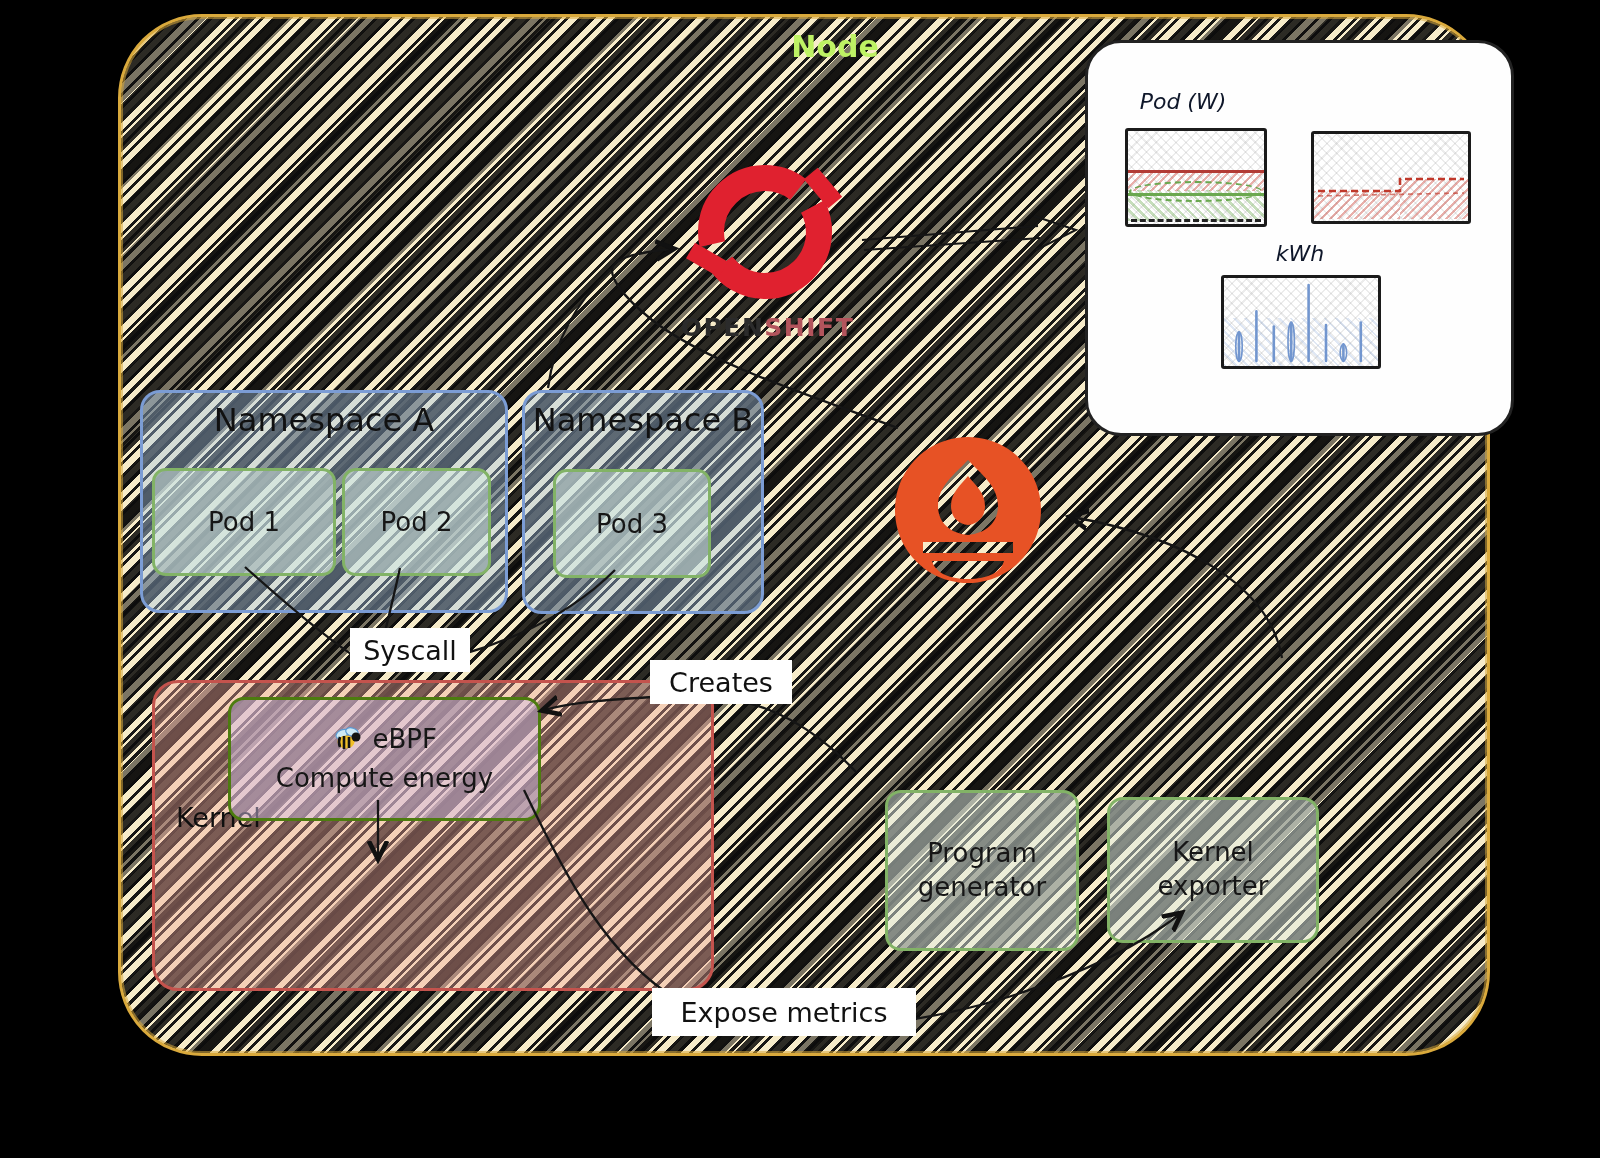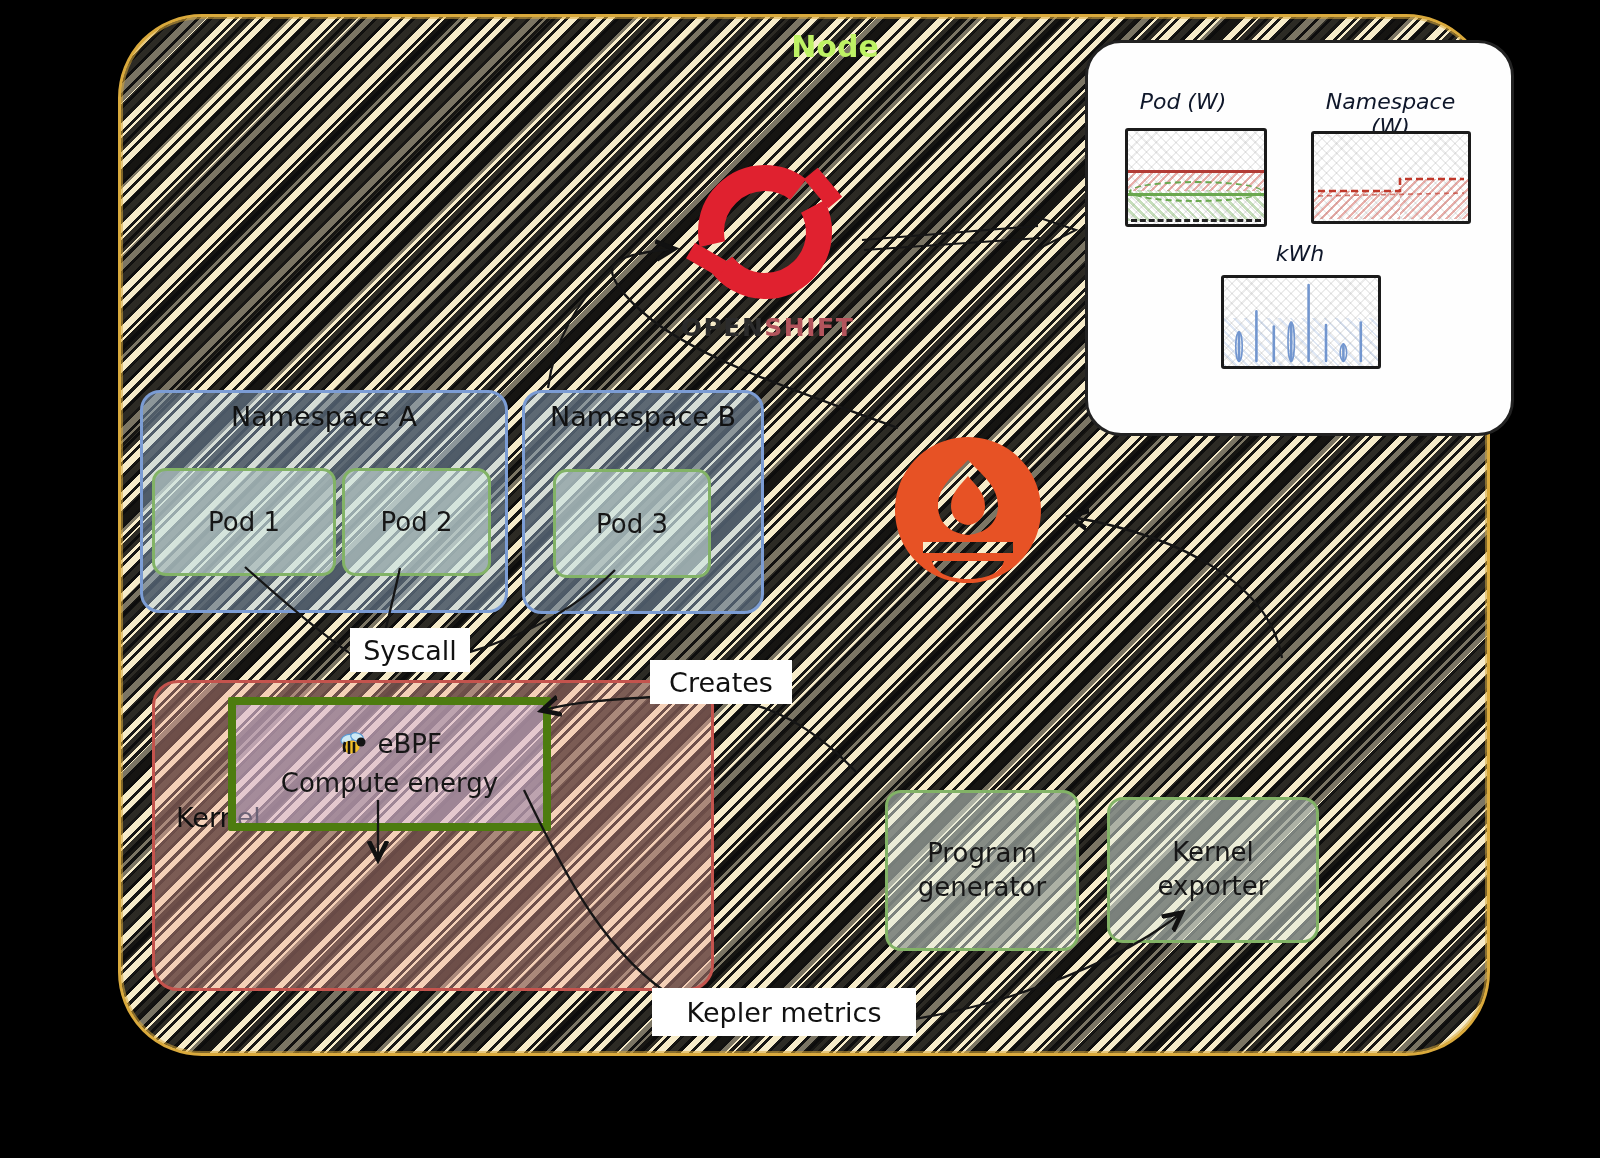--- a/index.html
+++ b/index.html
@@ -14,23 +14,23 @@
           repeating-linear-gradient(135deg, rgba(12,12,12,.95) 0 3px, transparent 3px 9px),
           repeating-linear-gradient(135deg, transparent 0 14px, rgba(0,0,0,.82) 14px 24px),
           repeating-linear-gradient(135deg, transparent 0 47px, rgba(0,0,0,.5) 47px 61px);}
   .abs{position:absolute;}
   .ctr{display:flex;align-items:center;justify-content:center;text-align:center;}
   .node-title{font-size:30px;font-weight:600;color:#bef264;}
   
   .nsbox{border:3px solid #7b9cd4;border-radius:20px;background:rgba(168,200,235,.40);}
   .podbox{border:3px solid #82b366;border-radius:14px;background:rgba(214,233,226,.55);
           font-size:26px;}
-  .boxtitle{position:absolute;left:0;right:0;top:8px;text-align:center;font-size:27px;color:#111;}
+  .boxtitle{position:absolute;left:0;right:0;top:8px;text-align:center;font-size:32px;color:#111;}
   .kernelbox{border:3px solid #c4534d;border-radius:26px;background:rgba(243,168,158,.40);}
-  .ebpfbox{border:8px solid #4d7c0f;border-radius:2px;background:rgba(212,193,231,.48);
+  .ebpfbox{border:3px solid #4d7c0f;border-radius:16px;background:rgba(212,193,231,.48);
            font-size:26px;line-height:1.35;}
   .schedbox{border:3px solid #c4534d;border-radius:14px;background:rgba(247,183,172,.55);font-size:28px;}
   .keplerbox{border:3px solid #a688c8;border-radius:42px;background:rgba(216,201,236,.36);}
   .greenbox{border:3px solid #82b366;border-radius:16px;background:rgba(223,238,230,.5);
             font-size:26px;line-height:1.3;margin-top:27px;}
   .wlabel{background:#fff;font-size:27px;color:#111;padding:2px 8px;z-index:6;}
   
   .panel{left:1085px;top:40px;width:423px;height:390px;background:#fefefe;
          border:3px solid #222;border-radius:36px;z-index:5;}
   .ptitle{position:absolute;font-size:22px;color:#0f172a;text-align:center;font-style:italic;}
@@ -136,25 +136,24 @@
     </g>
   </svg>
 
   <div class="abs ctr osword" style="left:660px;top:306px;width:215px;height:30px;margin-top:6px;">
     <span class="o1">OPEN</span>
       <span class="o2">SHIFT</span>
   </div>
 
   <div class="abs ctr wlabel" style="left:350px;top:628px;width:104px;height:40px;">Syscall</div>
   <div class="abs ctr wlabel" style="left:650px;top:660px;width:126px;height:40px;">Creates</div>
-  <div class="abs ctr wlabel" style="left:652px;top:988px;width:248px;height:44px;">Kepler metrics</div>
+  <div class="abs ctr wlabel" style="left:652px;top:988px;width:248px;height:44px;">Expose metrics</div>
 
   <div class="abs panel">
     <div class="ptitle" style="left:30px;top:46px;width:130px;">Pod (W)</div>
-    <div class="ptitle" style="left:215px;top:46px;width:175px;">Namespace (W)</div>
     <div class="ptitle" style="left:160px;top:198px;width:104px;">kWh</div>
 
     <div class="chart" style="left:37px;top:85px;width:136px;height:93px;">
       <div class="rhatch" style="left:0;right:0;top:42%;height:22%;"></div>
       <div class="ghatch" style="left:0;right:0;top:63%;bottom:3px;"></div>
       <div class="rline" style="top:42%;"></div>
       <div class="gell"></div>
       <div class="gline" style="top:67%;"></div>
       <div class="bdash"></div>
     </div>

